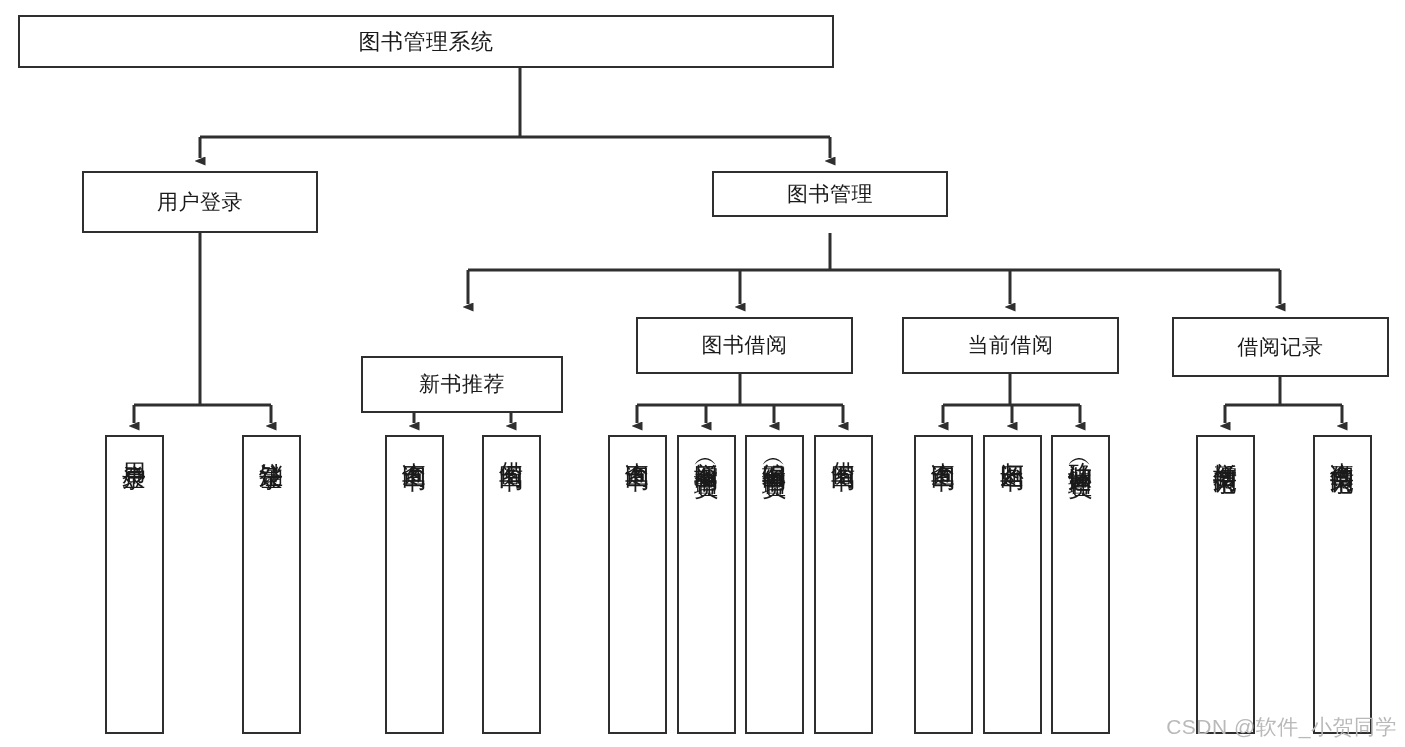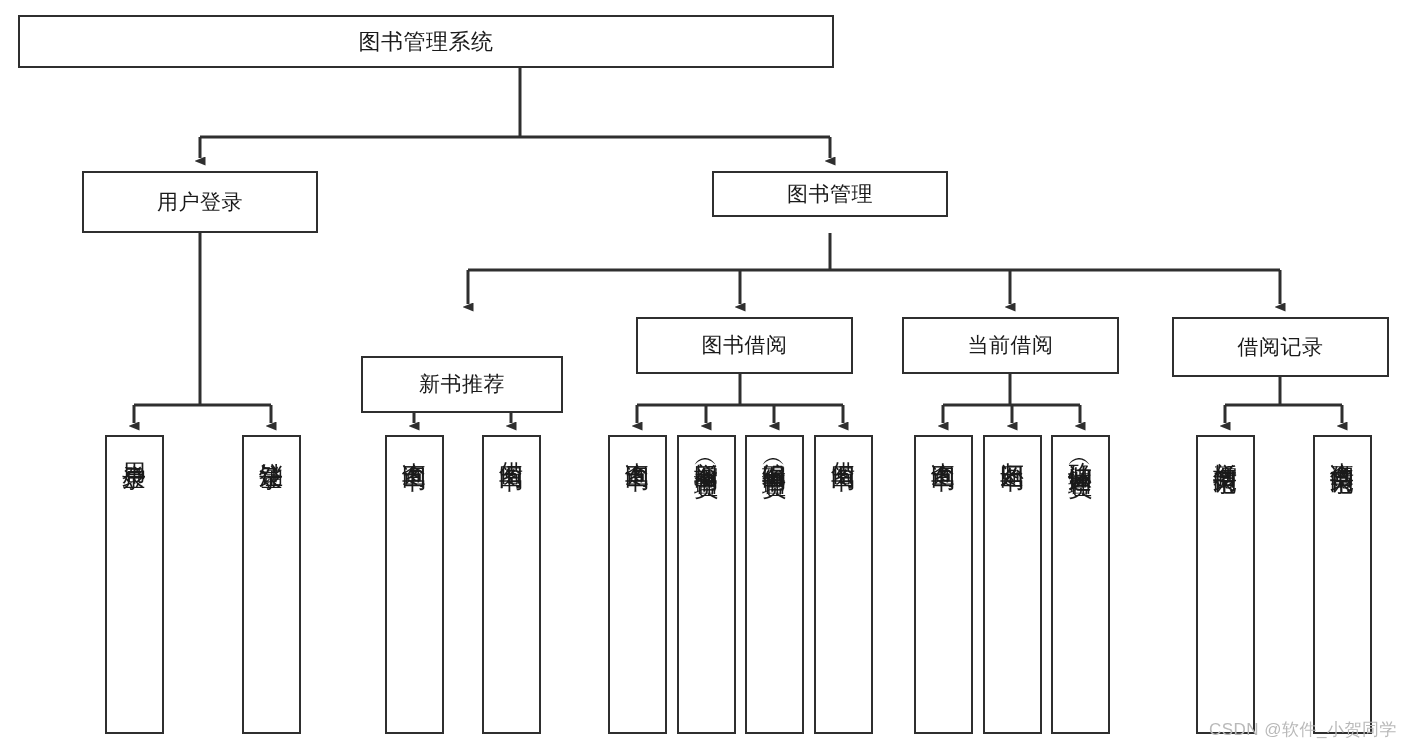--- a/index.html
+++ b/index.html
@@ -61,21 +61,21 @@
     text-orientation: upright;
     font-size: 24px;
     line-height: 1.05;
     letter-spacing: 2px;
     white-space: nowrap;
   }
   .watermark {
     position: absolute;
     right: 8px;
     bottom: 6px;
-    font-size: 17px;
+    font-size: 21px;
     color: #b9b9b9;
     letter-spacing: 0.5px;
     z-index: 3;
     white-space: nowrap;
   }
 </style>
 </head>
 <body>
 
 <div id="diagram-root">

